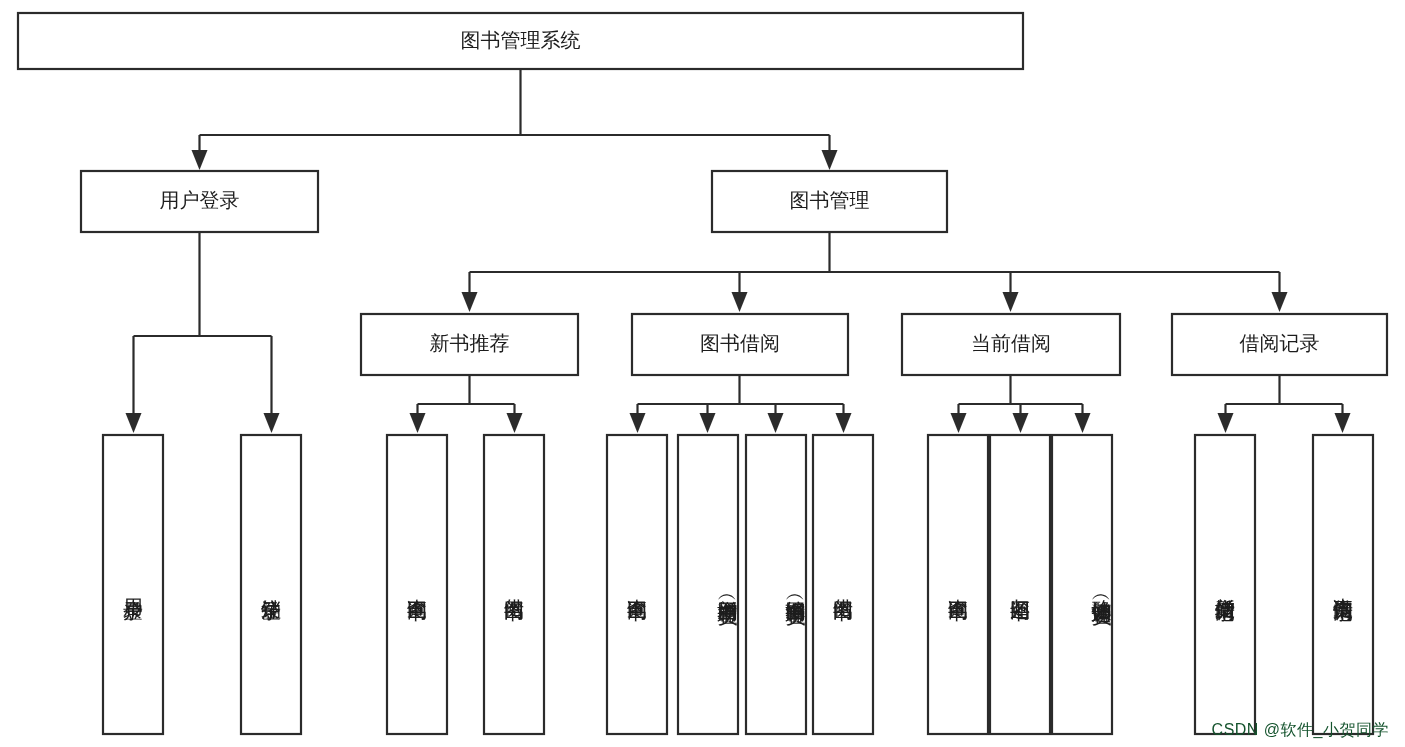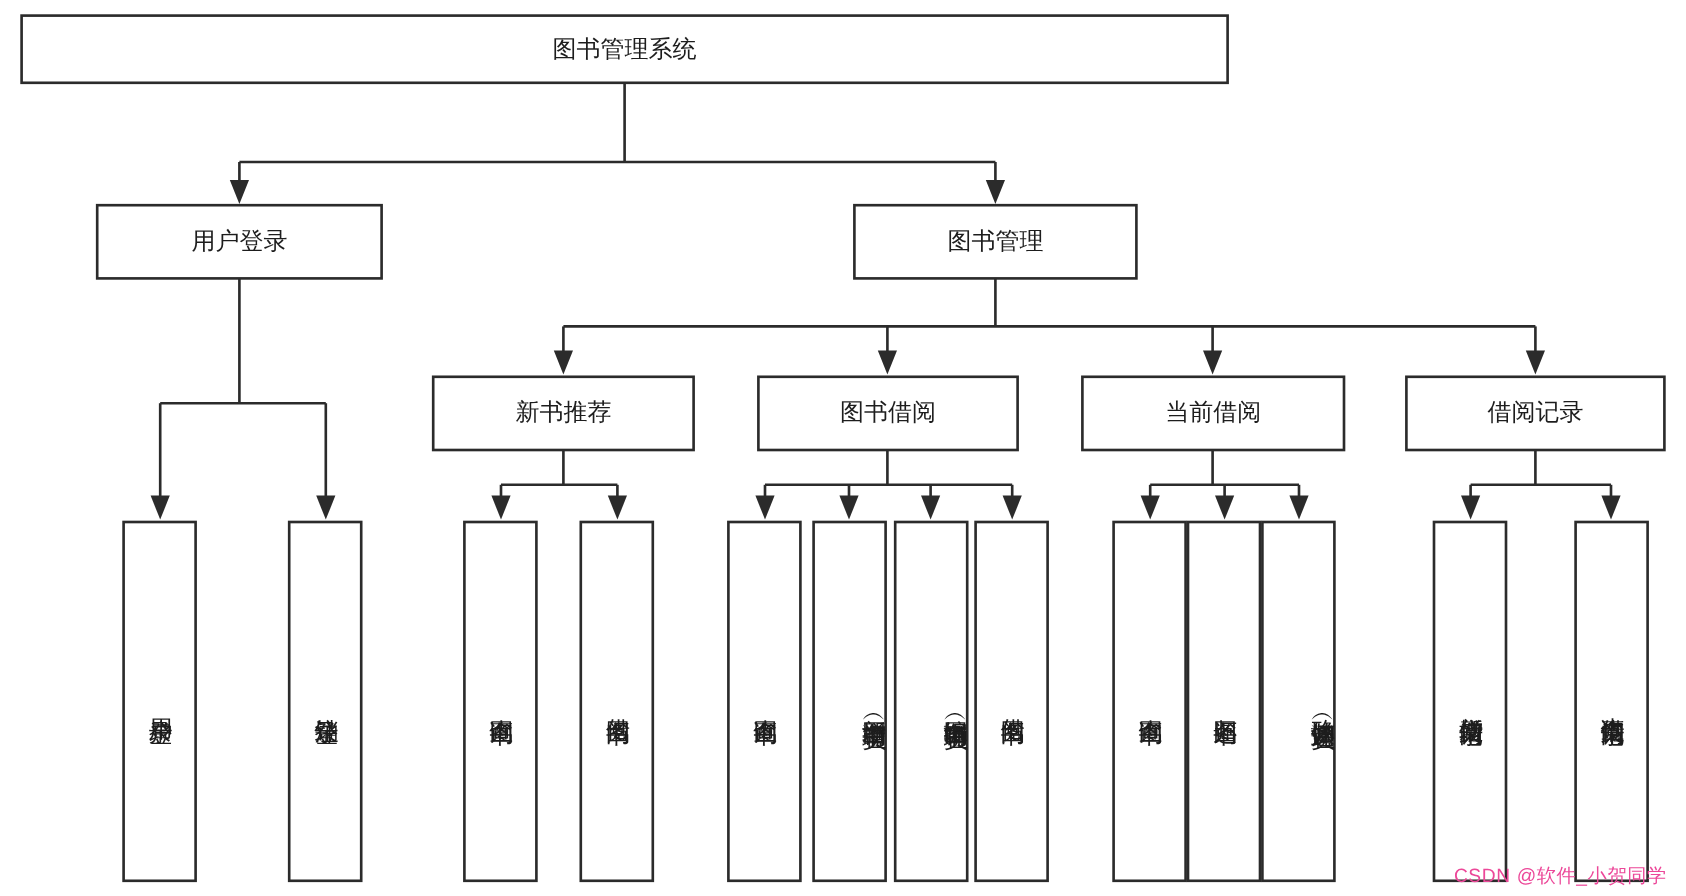--- a/index.html
+++ b/index.html
@@ -63,21 +63,21 @@
     text-align: center;
     white-space: nowrap;
     pointer-events: none;
   }
   .watermark {
     position: absolute;
     right: 16px;
     bottom: 6px;
     font-family: "Liberation Sans", "DejaVu Sans", sans-serif;
     font-size: 16px;
-    color: #ec4899;
+    color: #14532d;
     letter-spacing: 0.5px;
     white-space: nowrap;
   }
 </style>
 </head>
 <body>
 
 <div id="diagram-root">
 
   <svg class="flow" viewBox="0 0 1405 747">

